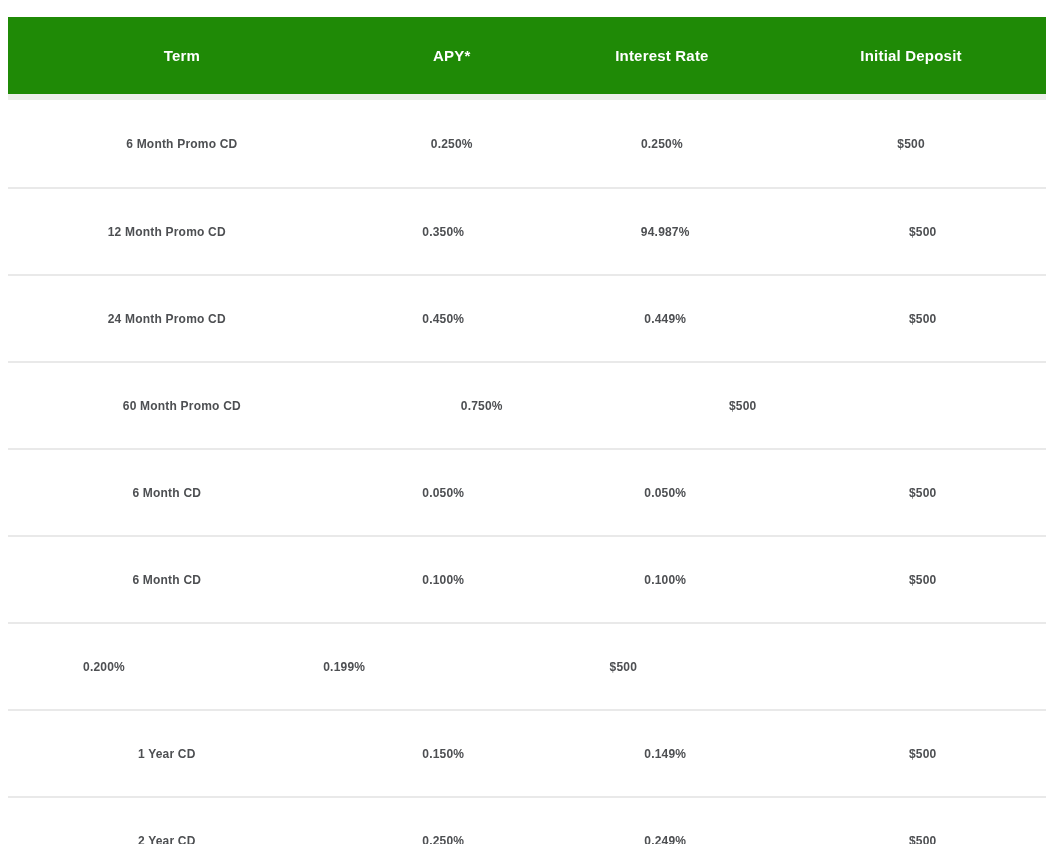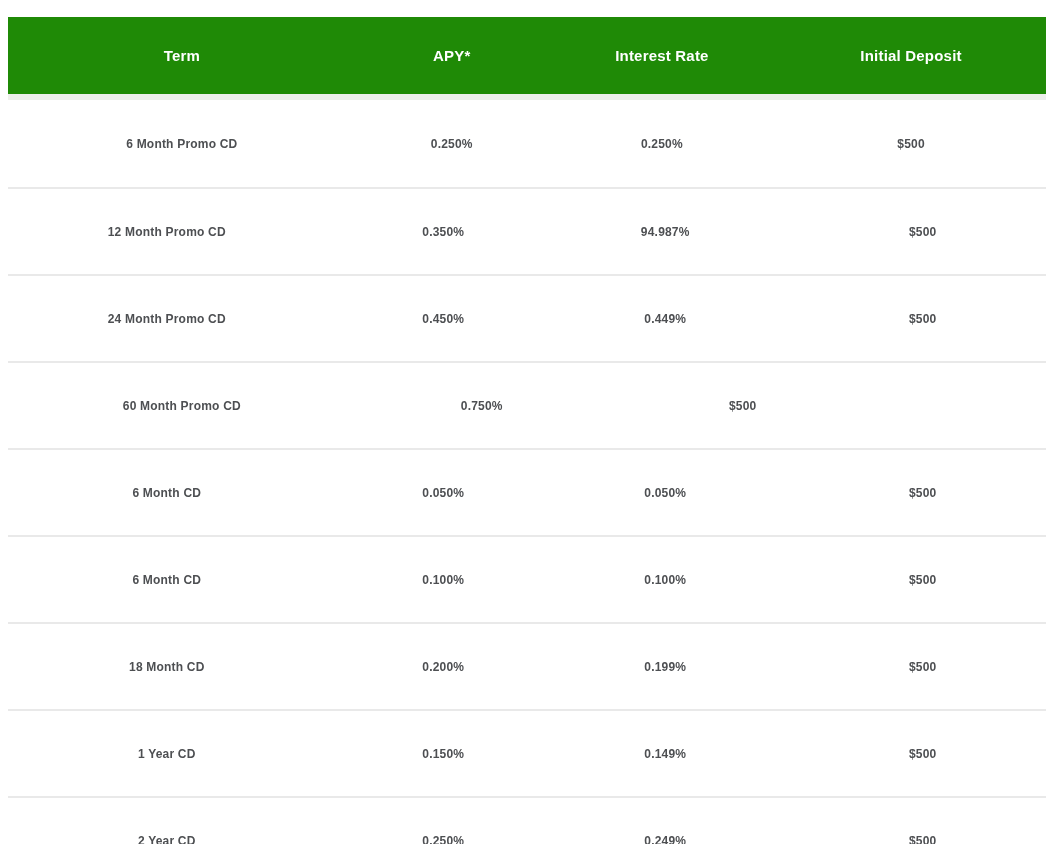--- a/index.html
+++ b/index.html
@@ -90,21 +90,20 @@
         <div class="td col-rate">0.050%</div>
         <div class="td col-deposit">$500</div>
       </div>
       <div class="tr">
         <div class="td col-term">6 Month CD</div>
         <div class="td col-apy">0.100%</div>
         <div class="td col-rate">0.100%</div>
         <div class="td col-deposit">$500</div>
       </div>
       <div class="tr">
-        <div class="td col-term">18 Month CD</div>
         <div class="td col-apy">0.200%</div>
         <div class="td col-rate">0.199%</div>
         <div class="td col-deposit">$500</div>
       </div>
       <div class="tr">
         <div class="td col-term">1 Year CD</div>
         <div class="td col-apy">0.150%</div>
         <div class="td col-rate">0.149%</div>
         <div class="td col-deposit">$500</div>
       </div>

